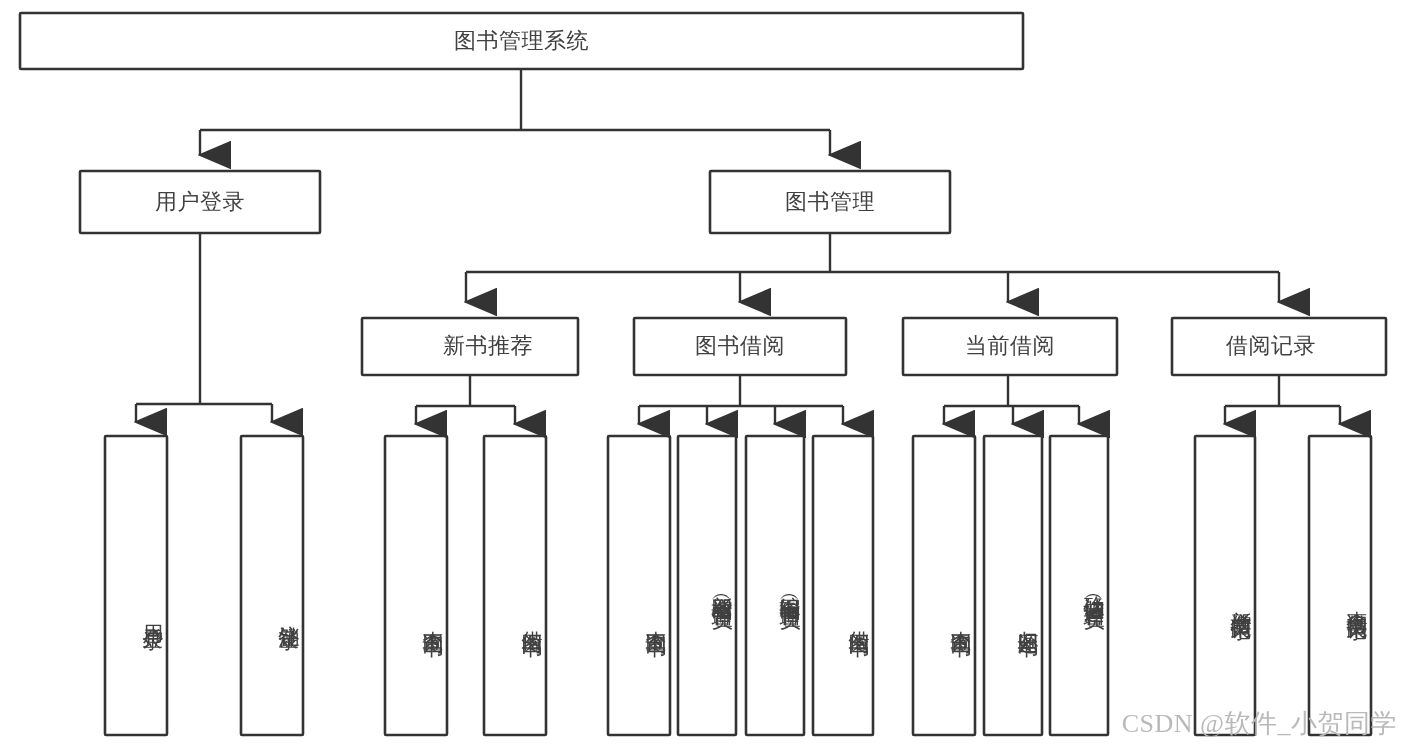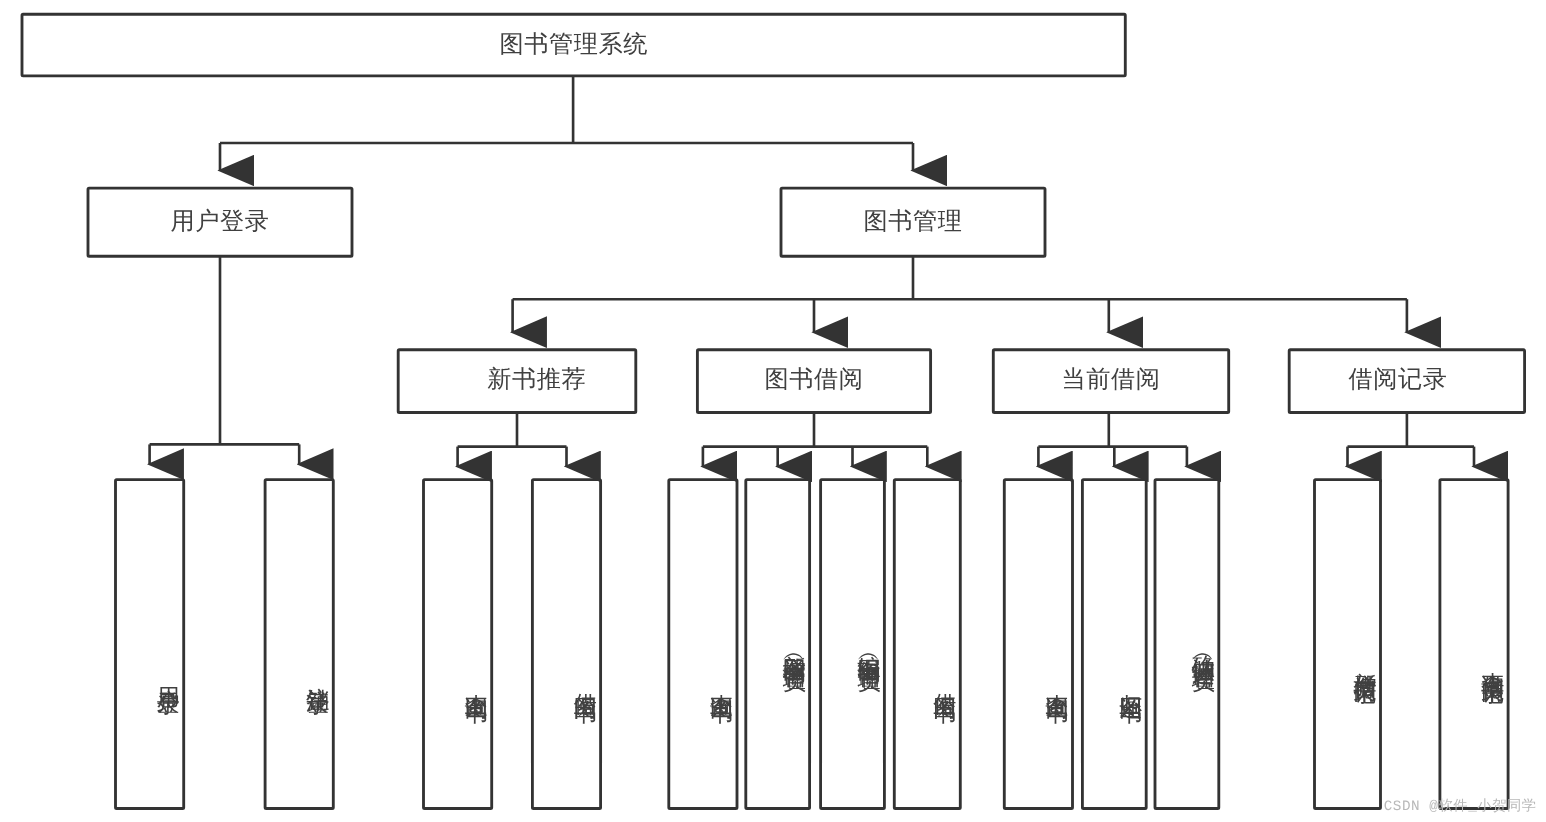--- a/index.html
+++ b/index.html
@@ -67,23 +67,23 @@
     justify-content: center;
     padding-top: 4px;
   }
   .node-label.vertical.top-aligned {
     padding-top: 3px;
   }
   .watermark {
     position: absolute;
     right: 18px;
     bottom: 6px;
-    font-size: 13px;
+    font-size: 26px;
     color: #b9b9b9;
-    font-family: Liberation Mono, monospace;
+    font-family: Liberation Serif, serif;
     white-space: nowrap;
     letter-spacing: 0.5px;
   }
 </style>
 </head>
 <body>
 
 <div id="diagram-root">
 
   <svg class="canvas" viewBox="0 0 1405 747">

